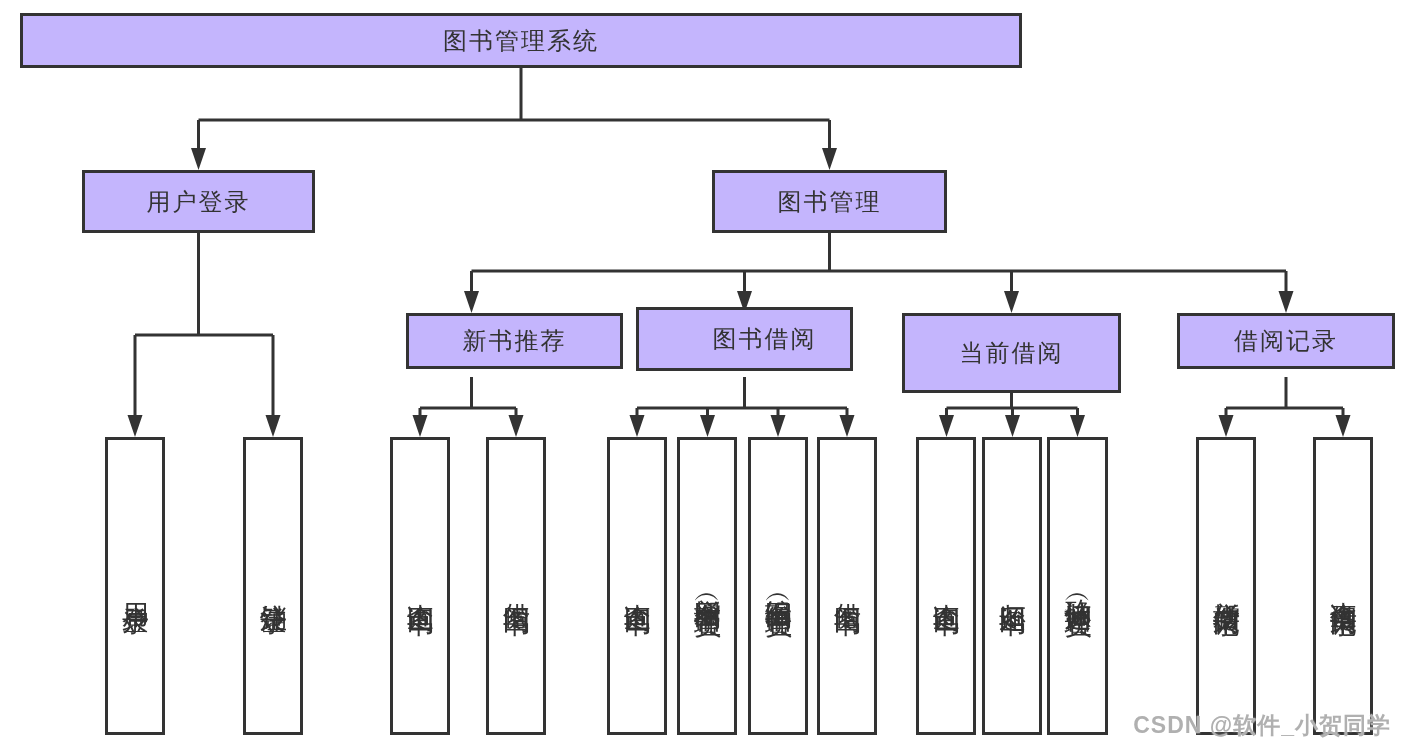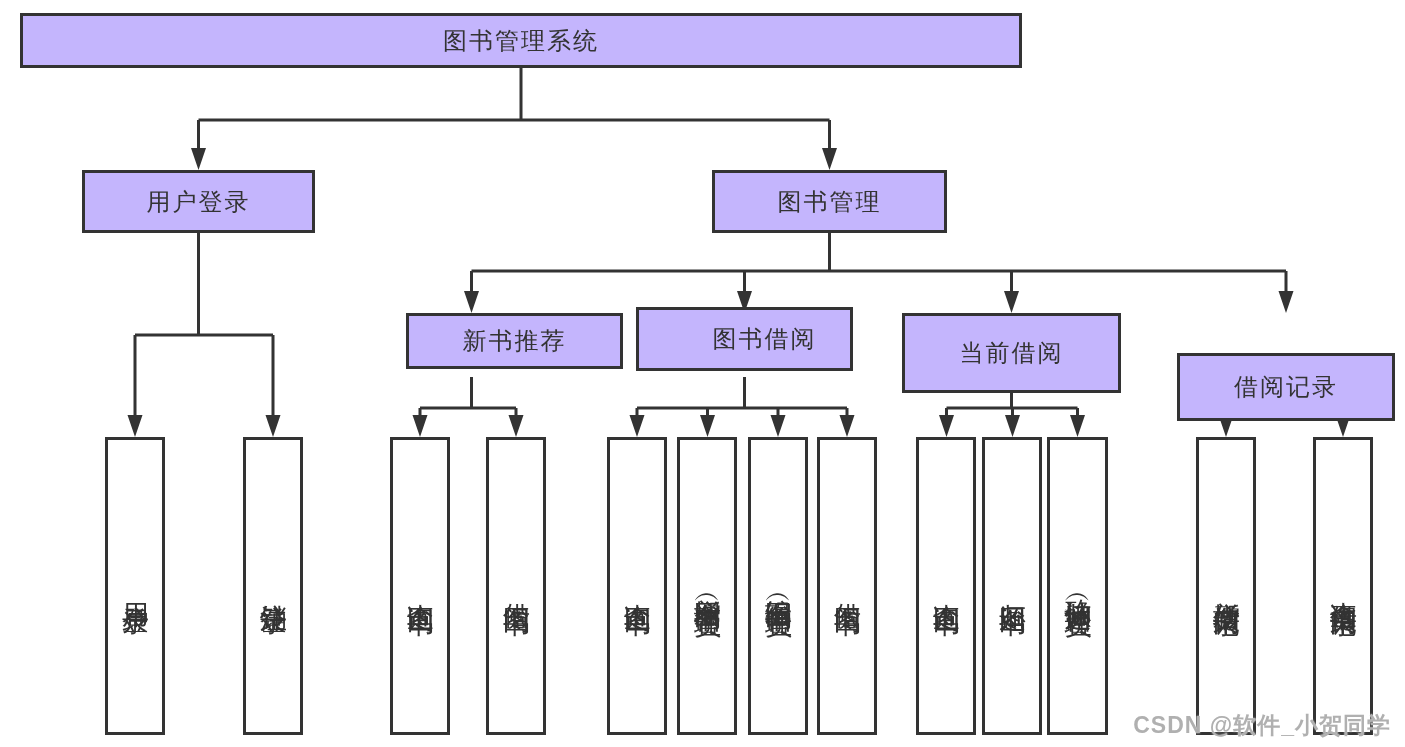--- a/index.html
+++ b/index.html
@@ -128,21 +128,21 @@
 
   <div class="hbox" style="left:363px;top:313px;width:217px;height:56px;margin-left:43px;">
     <span>新书推荐</span>
   </div>
   <div class="hbox" style="left:636px;top:307px;width:217px;height:64px;padding-left:40px;">
     <span>图书借阅</span>
   </div>
   <div class="hbox" style="left:902px;top:313px;width:219px;height:80px;">
     <span>当前借阅</span>
   </div>
-  <div class="hbox" style="left:1177px;top:313px;width:218px;height:68px;margin-top:40px;">
+  <div class="hbox" style="left:1177px;top:313px;width:218px;height:56px;">
     <span>借阅记录</span>
   </div>
 
   <div class="vbox" style="left:105px;">
     <span class="vlabel">用户登录</span>
   </div>
   <div class="vbox" style="left:243px;">
     <span class="vlabel">注销登录</span>
   </div>
 

